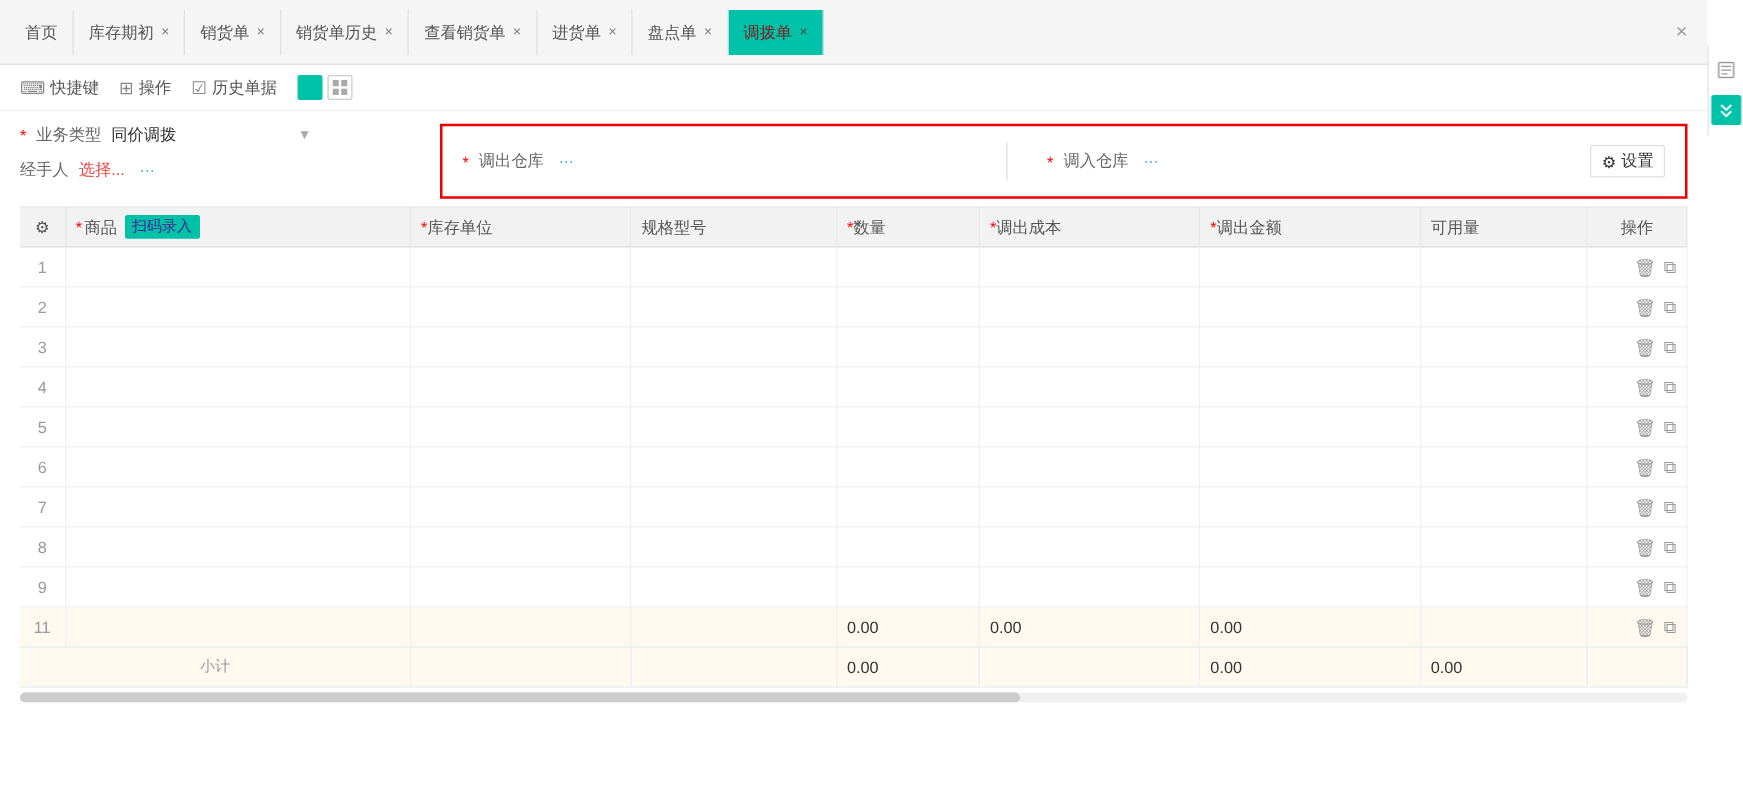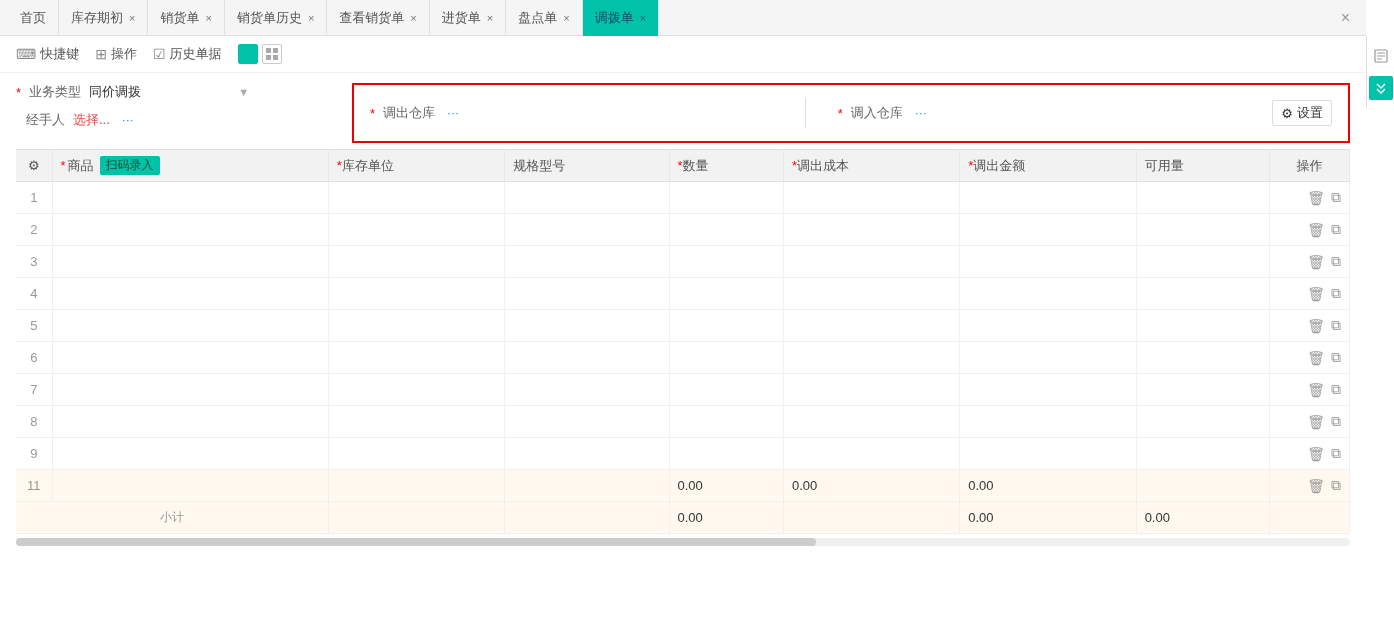--- a/index.html
+++ b/index.html
@@ -5,38 +5,38 @@
     * { box-sizing: border-box; margin: 0; padding: 0; }
     body { font-family: 'Microsoft YaHei', Arial, sans-serif; font-size: 13px; color: #333; background: #fff; overflow: hidden; }
 
     
     .tab-bar {
       display: flex;
       align-items: center;
       border-bottom: 1px solid #e0e0e0;
       background: #f5f5f5;
       padding: 0 8px;
-      height: 36px;
+      height: 52px;
       position: relative;
     }
     .tab {
       display: inline-flex;
       align-items: center;
       padding: 0 12px;
       height: 36px;
       cursor: pointer;
       font-size: 13px;
       color: #555;
       border-right: 1px solid #e0e0e0;
       gap: 6px;
       white-space: nowrap;
     }
     .tab.active {
       background: #00c2a8;
-      color: #0c4a6e;
+      color: #7f1d1d;
     }
     .tab .close-btn {
       font-size: 11px;
       cursor: pointer;
       color: inherit;
       opacity: 0.8;
     }
     .tab-bar-close {
       margin-left: auto;
       cursor: pointer;
@@ -182,21 +182,20 @@
       color: #aaa;
       font-size: 11px;
       cursor: pointer;
     }
 
     
     .person-row {
       display: flex;
       align-items: center;
       gap: 8px;
-      margin-left: 10px;
     }
     .placeholder-text {
       color: #ef4444;
       font-size: 13px;
     }
 
     
     .table-area {
       padding: 0 16px;
       overflow-x: auto;
@@ -244,21 +243,21 @@
     .required-col {
       color: red;
     }
     .col-header {
       display: flex;
       align-items: center;
       gap: 2px;
     }
     .scan-btn {
       background: #00c2a8;
-      color: #14532d;
+      color: #4c1d95;
       border: none;
       border-radius: 2px;
       padding: 1px 6px;
       font-size: 12px;
       cursor: pointer;
       margin-left: 4px;
     }
     .th-settings {
       text-align: center !important;
       width: 36px;

